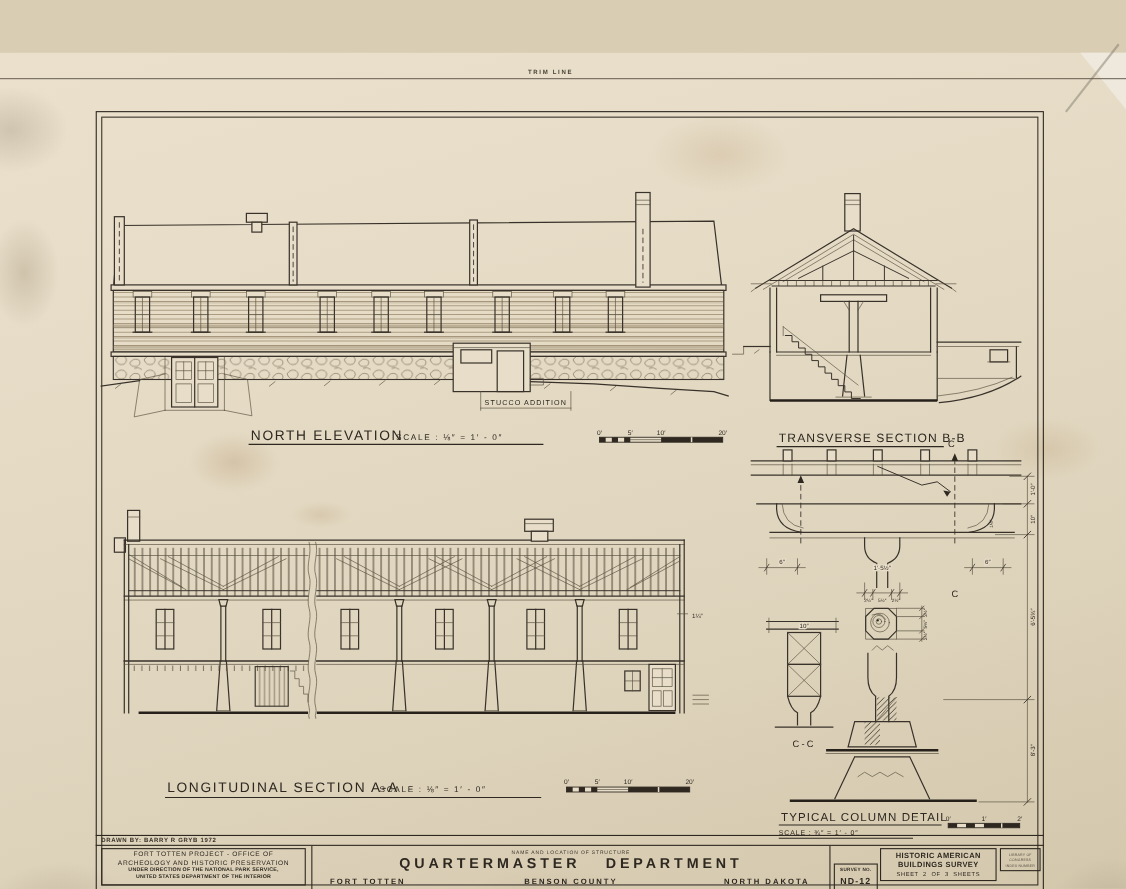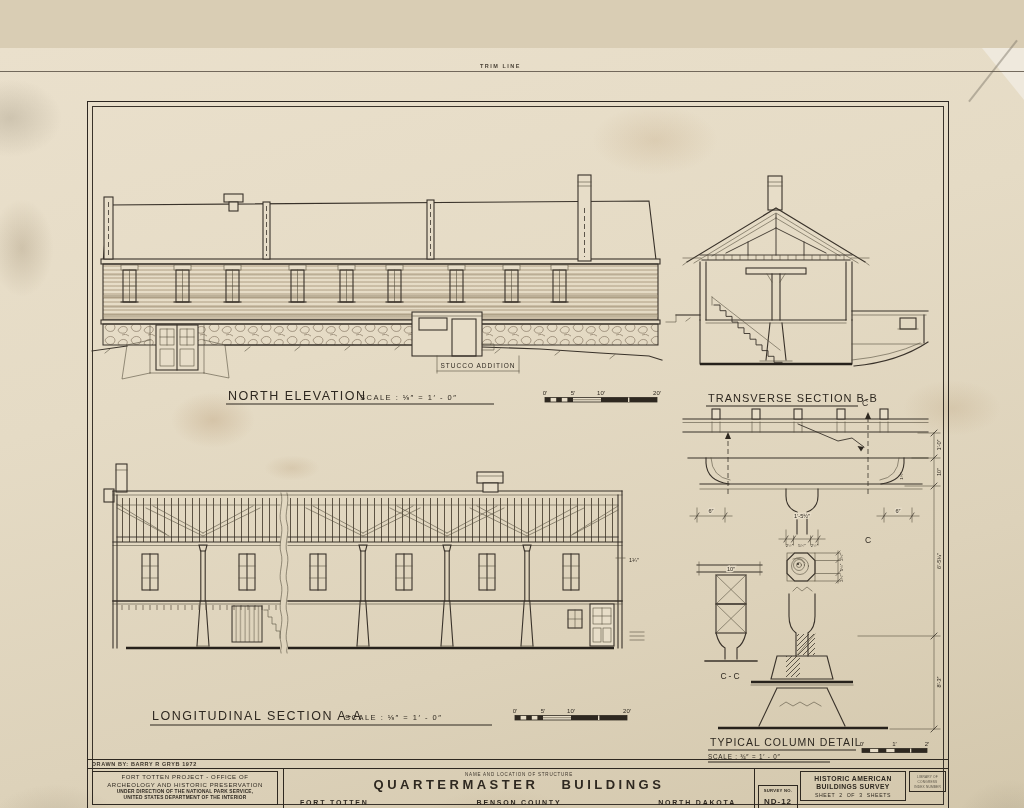--- a/index.html
+++ b/index.html
@@ -420,21 +420,21 @@
       <div class="tb-left">
         <div class="proj-box">
           <div class="pl-a">FORT  TOTTEN   PROJECT  -  OFFICE   OF</div>
           <div class="pl-a">ARCHEOLOGY   AND   HISTORIC   PRESERVATION</div>
           <div class="pl-b">UNDER DIRECTION OF THE NATIONAL PARK SERVICE,</div>
           <div class="pl-b">UNITED STATES DEPARTMENT OF THE INTERIOR</div>
         </div>
       </div>
       <div class="tb-mid">
         <div class="nm-cap">NAME AND LOCATION OF STRUCTURE</div>
-        <div class="nm-big">QUARTERMASTER  BUILDINGS</div>
+        <div class="nm-big">QUARTERMASTER  DEPARTMENT</div>
         <span class="loc loc-l">FORT  TOTTEN</span>
         <span class="loc loc-c">BENSON  COUNTY</span>
         <span class="loc loc-r">NORTH  DAKOTA</span>
       </div>
       <div class="tb-right">
         <div class="survey-box">
           <div class="survey-cap">SURVEY NO.</div>
           <div class="survey-no">ND-12</div>
         </div>
         <div class="habs-box">

